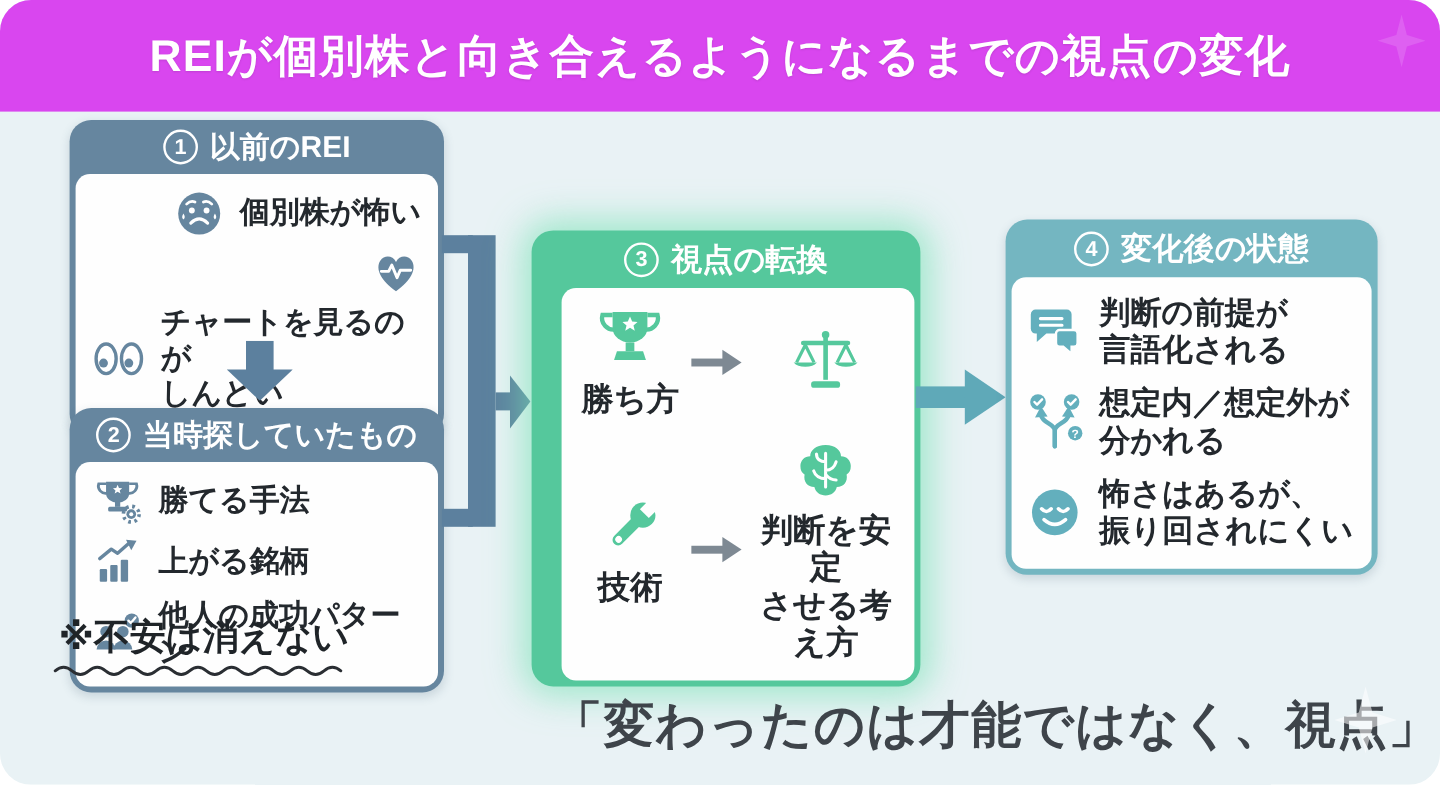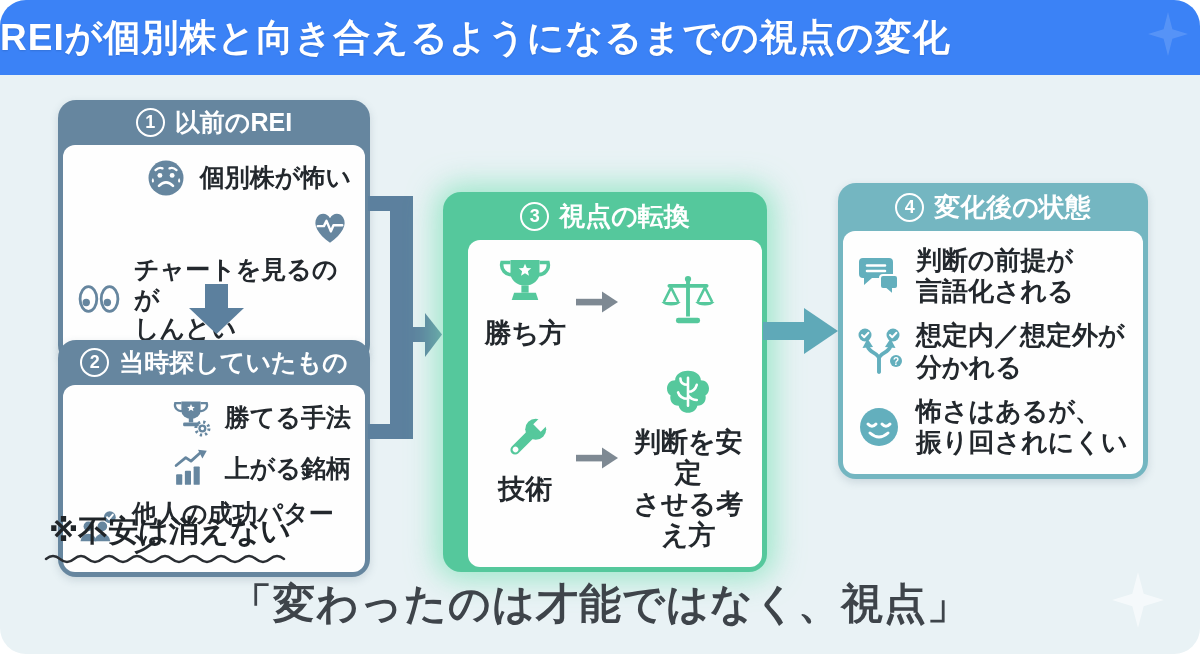--- a/index.html
+++ b/index.html
@@ -5,57 +5,57 @@
   html,body{margin:0;padding:0;background:#fff;}
   *{box-sizing:border-box;}
   .canvas{
     position:relative;width:1200px;height:654px;overflow:hidden;
     background:#E9F2F5;border-radius:26px;
     font-family:"Liberation Sans","DejaVu Sans",sans-serif;
     font-weight:bold;color:#23282D;
   }
   
   .titlebar{
-    position:absolute;left:0;top:0;right:0;height:75px;
-    background:#3b82f6;display:flex;align-items:center;
+    position:absolute;left:0;top:0;right:0;height:93px;
+    background:#d946ef;display:flex;align-items:center;justify-content:center;
   }
   .titlebar .t{color:#fff;font-size:37px;letter-spacing:1px;text-shadow:0 1px 2px rgba(0,0,0,.12);}
   
   .box{position:absolute;border-radius:18px;box-shadow:0 3px 8px rgba(60,90,110,.18);}
   .box .hdr{height:45px;display:flex;align-items:center;justify-content:center;gap:10px;color:#fff;font-size:25px;}
   .box .num{width:29px;height:29px;border:2.5px solid #fff;border-radius:50%;
     display:inline-flex;align-items:center;justify-content:center;font-size:18px;flex:0 0 auto;}
   .box .content{background:#FEFEFE;border-radius:12px;margin:0 5px 5px;}
   .b-blue{background:#66869F;}
   .b-green{background:#55C89C;box-shadow:0 0 28px 8px rgba(121,226,182,.65);}
   .b-teal{background:#74B6C1;}
   .b-green .hdr,.b-teal .hdr{height:48px;font-size:26px;}
   
   .item{display:flex;align-items:center;gap:13px;}
   .item .txt{white-space:pre-line;line-height:1.18;font-size:25px;}
   .icon{flex:0 0 auto;display:block;}
   
   .box1{left:58px;top:100px;width:312px;}
   .box1 .content{padding:12px 14px 14px;display:flex;flex-direction:column;gap:7px;min-height:128px;align-items:flex-end;}
   .box2{left:58px;top:340px;width:312px;}
-  .box2 .content{padding:12px 14px 14px;display:flex;flex-direction:column;gap:9px;min-height:116px;align-items:flex-end;}
+  .box2 .content{padding:12px 14px 14px;display:flex;flex-direction:column;gap:9px;min-height:116px;}
   .box4{left:838px;top:183px;width:310px;}
   .box4 .content{padding:14px 12px 16px;display:flex;flex-direction:column;gap:13px;min-height:232px;}
   .box4 .item .txt{font-size:26px;line-height:1.2;}
   
   .box3{left:443px;top:192px;width:324px;}
   .box3 .content{padding:14px 10px 16px;display:flex;flex-direction:column;gap:16px;min-height:228px;margin-left:25px;}
   .trow{display:grid;grid-template-columns:1fr 52px 1.35fr;align-items:center;}
   .tcell{display:flex;flex-direction:column;align-items:center;gap:6px;}
   .tcell .lbl{font-size:27px;white-space:pre-line;text-align:center;line-height:1.15;}
   
   .note{position:absolute;left:42px;top:511px;width:256px;text-align:center;}
   .note .n{font-size:30px;color:#1F2428;display:block;}
   .note svg{display:block;margin:2px auto 0;}
-  .quote{position:absolute;left:0;right:0;top:576px;text-align:center;font-size:42px;color:#3E444A;letter-spacing:1px;}
+  .quote{position:absolute;left:0;right:0;top:576px;text-align:right;font-size:42px;color:#3E444A;letter-spacing:1px;}
   
   .abs{position:absolute;}
   .sparkle{position:absolute;background:#fff;
     clip-path:polygon(50% 0%,61% 39%,100% 50%,61% 61%,50% 100%,39% 61%,0% 50%,39% 39%);}
   .sp1{left:1112px;top:572px;width:52px;height:56px;opacity:.55;}
   .sp2{left:1148px;top:12px;width:40px;height:44px;opacity:.14;}
 </style>
 </head>
 <body>
 

